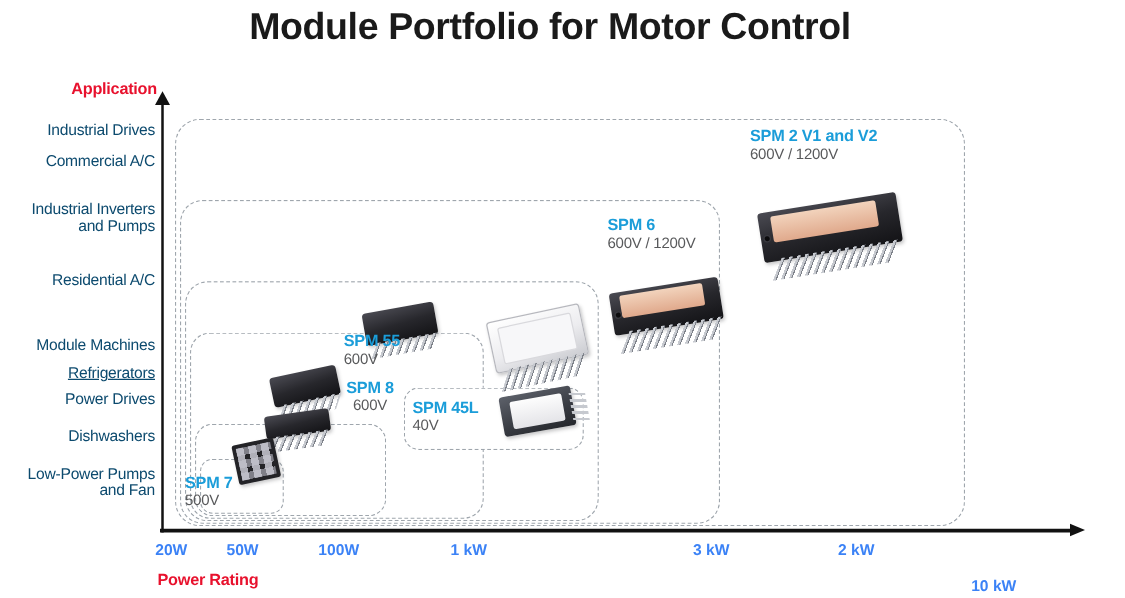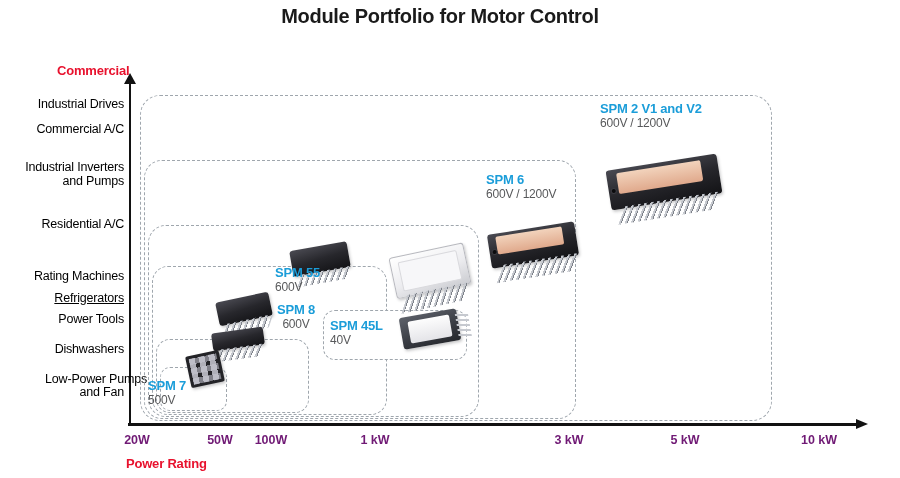--- a/index.html
+++ b/index.html
@@ -2,32 +2,32 @@
 <html><head>
 <meta charset="utf-8">
 <style>
   html,body{margin:0;padding:0;background:#fff;}
   .stage{
     position:relative;width:900px;height:478px;background:#ffffff;overflow:hidden;
     font-family:"Liberation Sans", sans-serif;
   }
   .title{
     position:absolute;left:0;top:5px;width:880px;text-align:center;
-    font-size:20px;font-weight:bold;color:#1a1a1a;letter-spacing:-0.3px;
+    font-size:30px;font-weight:bold;color:#1a1a1a;letter-spacing:-0.3px;
   }
   .axis-title{position:absolute;font-size:13px;font-weight:bold;color:#e8112d;letter-spacing:-0.2px;}
   .yline{position:absolute;left:129px;top:84px;width:2px;height:342px;background:#121212;}
   .yarrow{position:absolute;left:124px;top:73px;width:0;height:0;
     border-left:6px solid transparent;border-right:6px solid transparent;border-bottom:11px solid #121212;}
   .xline{position:absolute;left:128px;top:423px;width:730px;height:3px;background:#121212;}
   .xarrow{position:absolute;left:856px;top:419px;width:0;height:0;
     border-top:5.5px solid transparent;border-bottom:5.5px solid transparent;border-left:12px solid #121212;}
-  .ylab{position:absolute;left:0;width:124px;text-align:right;font-size:12.5px;color:#000000;
+  .ylab{position:absolute;left:0;width:124px;text-align:right;font-size:12.5px;color:#0c4a6e;
     letter-spacing:-0.2px;line-height:13px;}
-  .xtick{position:absolute;top:433px;transform:translateX(-50%);font-size:12.5px;font-weight:bold;color:#701a75;white-space:nowrap;}
+  .xtick{position:absolute;top:433px;transform:translateX(-50%);font-size:12.5px;font-weight:bold;color:#3b82f6;white-space:nowrap;}
   .rbox{position:absolute;border:1px dashed #9fa6ad;background:transparent;}
   .modlab{position:absolute;line-height:15px;white-space:nowrap;}
   .modname{display:block;font-size:13px;font-weight:bold;color:#1b9dd9;letter-spacing:-0.2px;}
   .modvolt{display:block;font-size:12px;color:#58595b;letter-spacing:-0.2px;}
   
   .chip{position:absolute;}
   .cbody{position:relative;border-radius:3px;
     background:linear-gradient(173deg,#4a4a52 0%,#27272c 50%,#131316 100%);
     box-shadow:1px 2px 3px rgba(40,40,45,.25);}
   .cbody.copper::before{content:"";position:absolute;left:9%;right:15%;top:9%;height:54%;
@@ -51,46 +51,46 @@
   .pins-right{position:absolute;left:96%;top:12%;bottom:10%;width:13px;transform:skewY(10deg);
     background:repeating-linear-gradient(0deg,#c6c9cf 0 2px,transparent 2px 5px);}
 </style>
 </head>
 <body>
 
 <div class="stage">
 
   <div class="title">Module Portfolio for Motor Control</div>
 
-  <div class="axis-title" style="left:57px;top:63px;">Commercial</div>
+  <div class="axis-title" style="left:57px;top:63px;">Application</div>
   <div class="yline"></div>
   <div class="yarrow"></div>
   <div class="xline"></div>
   <div class="xarrow"></div>
   <div class="axis-title" style="left:126px;top:456px;">Power Rating</div>
 
   <div class="ylab" style="top:98px;">Industrial Drives</div>
   <div class="ylab" style="top:123px;">Commercial A/C</div>
   <div class="ylab" style="top:161px;">Industrial Inverters</div>
   <div class="ylab" style="top:175px;">and Pumps</div>
   <div class="ylab" style="top:218px;">Residential A/C</div>
-  <div class="ylab" style="top:270px;">Rating Machines</div>
+  <div class="ylab" style="top:270px;">Module Machines</div>
   <div class="ylab" style="top:292px;text-decoration:underline;">Refrigerators</div>
-  <div class="ylab" style="top:313px;">Power Tools</div>
+  <div class="ylab" style="top:313px;">Power Drives</div>
   <div class="ylab" style="top:343px;">Dishwashers</div>
-  <div class="ylab" style="top:373px;margin-left:23px;">Low-Power Pumps</div>
+  <div class="ylab" style="top:373px;">Low-Power Pumps</div>
   <div class="ylab" style="top:386px;">and Fan</div>
 
   <span class="xtick" style="left:137px;">20W</span>
-  <span class="xtick" style="left:220px;">50W</span>
+  <span class="xtick" style="left:194px;">50W</span>
   <span class="xtick" style="left:271px;">100W</span>
   <span class="xtick" style="left:375px;">1 kW</span>
   <span class="xtick" style="left:569px;">3 kW</span>
-  <span class="xtick" style="left:685px;">5 kW</span>
-  <span class="xtick" style="left:819px;">10 kW</span>
+  <span class="xtick" style="left:685px;">2 kW</span>
+  <span class="xtick" style="left:795px;margin-top:29px;">10 kW</span>
 
   <div class="rbox" style="left:140px;top:95px;width:630px;height:324px;border-radius:20px;"></div>
   <div class="rbox" style="left:144px;top:160px;width:430px;height:257px;border-radius:18px;"></div>
   <div class="rbox" style="left:148px;top:225px;width:329px;height:190px;border-radius:18px;"></div>
   <div class="rbox" style="left:152px;top:266px;width:233px;height:147px;border-radius:16px;"></div>
   <div class="rbox" style="left:156px;top:339px;width:151px;height:72px;border-radius:14px;"></div>
   <div class="rbox" style="left:160px;top:367px;width:65px;height:42px;border-radius:10px;"></div>
   <div class="rbox" style="left:323px;top:310px;width:142px;height:48px;border-radius:12px;background:#fff;"></div>
 
   <div class="chip" style="left:608px;top:162px;width:112px;transform:rotate(-9deg);">

